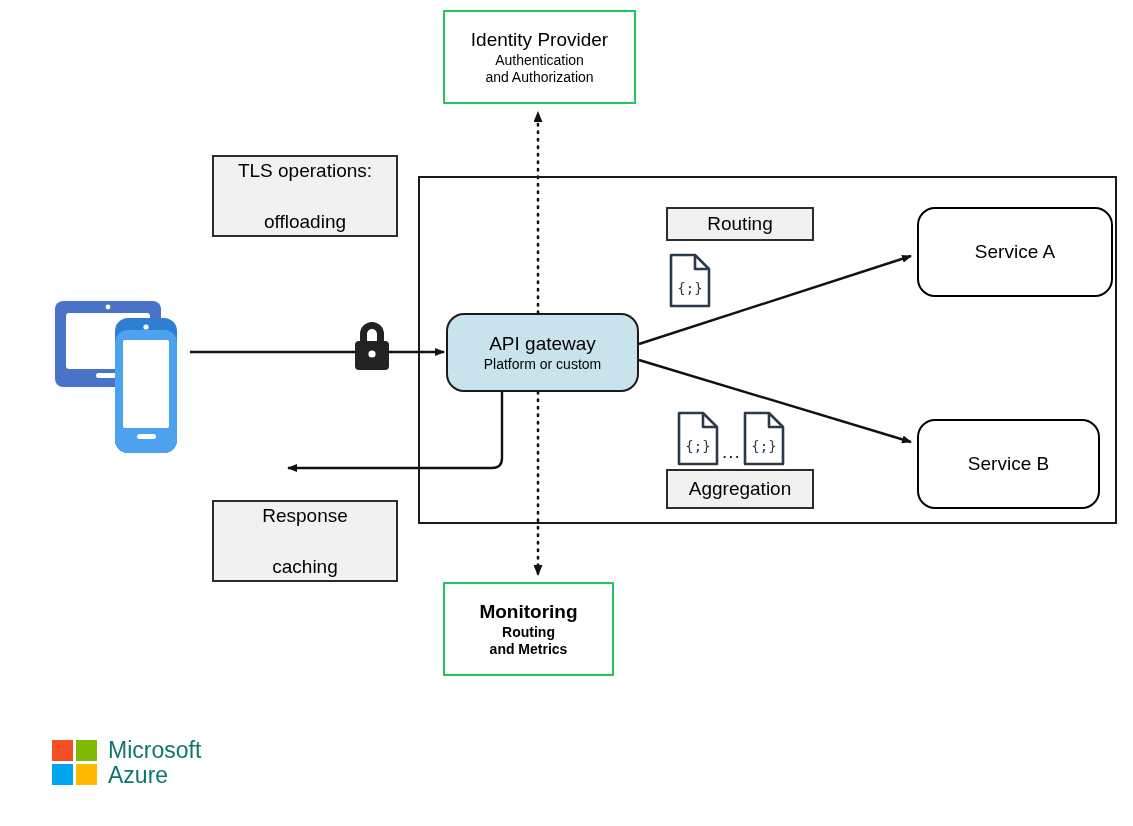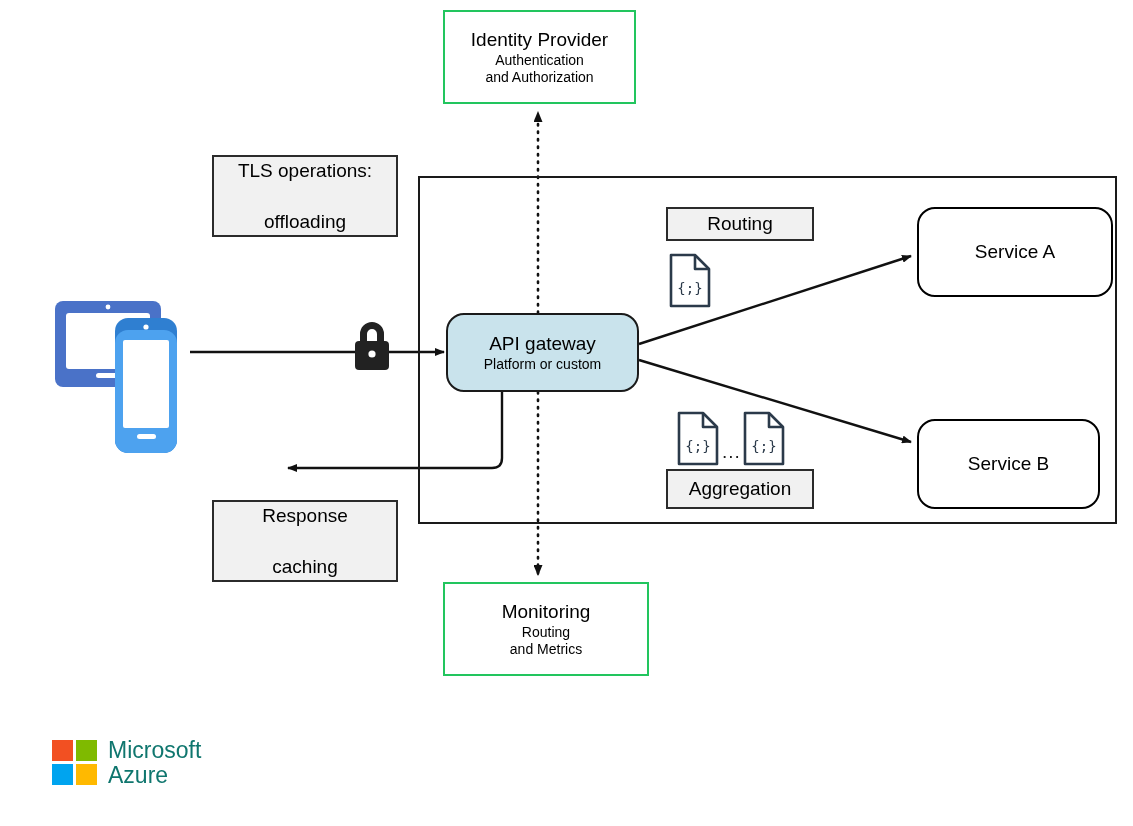--- a/index.html
+++ b/index.html
@@ -119,21 +119,21 @@
 
   <div class="node box-round" style="left:917px;top:410px;width:183px;height:90px;margin-top:9px;">
     <div class="n-title">Service B</div>
   </div>
 
   <div class="node box-gray" style="left:212px;top:500px;width:186px;height:82px;">
     <div class="n-title">Response</div>
     <div class="n-title">caching</div>
   </div>
 
-  <div class="node box-plain" style="left:443px;top:582px;width:206px;height:94px;">
+  <div class="node box-plain" style="left:443px;top:582px;width:171px;height:94px;font-weight:bold;">
     <div class="n-title">Monitoring</div>
     <div class="n-sub">Routing</div>
     <div class="n-sub">and Metrics</div>
   </div>
 
 
   <div class="logo-wrap" style="left:52px;top:738px;">
     <div class="logo-grid">
       <div style="background:#f25022;"></div>
       <div style="background:#7fba00;"></div>

